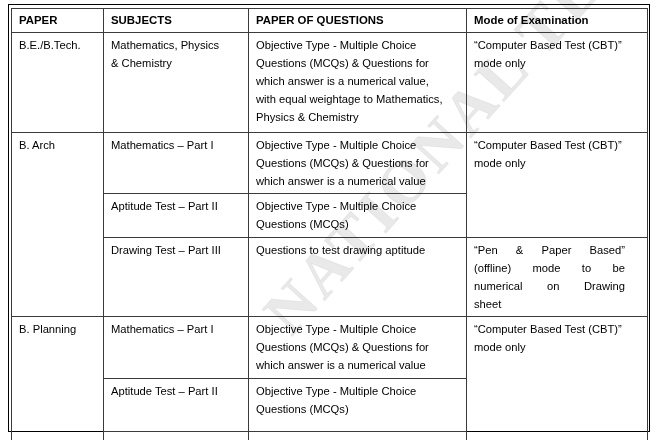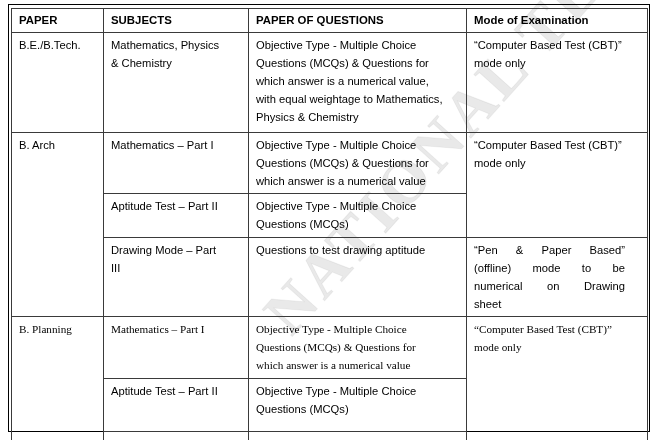--- a/index.html
+++ b/index.html
@@ -144,31 +144,31 @@
       <td class="cell-type">Objective Type - Multiple Choice Questions (MCQs) &amp; Questions for which answer is a numerical value</td>
       <td class="cell-mode" rowspan="2">“Computer Based Test (CBT)” mode only</td>
     </tr>
 
     <tr style="height:33px;">
       <td class="cell-subject">Aptitude Test – Part II</td>
       <td class="cell-type">Objective Type - Multiple Choice Questions (MCQs)</td>
     </tr>
 
     <tr style="height:67px;">
-      <td class="cell-subject">Drawing Mode – Part III</td>
+      <td class="cell-subject">Drawing Test – Part III</td>
       <td class="cell-type">Questions to test drawing aptitude</td>
       <td class="cell-mode-justify">
         <span class="line">“Pen &amp; Paper Based”</span>
         <span class="line">(offline) mode to be</span>
         <span class="line">numerical on Drawing</span>
         <span class="line">sheet</span>
       </td>
     </tr>
 
-    <tr style="height:55px;font-family:Liberation Serif, serif;">
+    <tr style="height:55px;">
       <td class="cell-paper" rowspan="3">B. Planning</td>
       <td class="cell-subject">Mathematics – Part I</td>
       <td class="cell-type">Objective Type - Multiple Choice Questions (MCQs) &amp; Questions for which answer is a numerical value</td>
       <td class="cell-mode" rowspan="3">“Computer Based Test (CBT)” mode only</td>
     </tr>
 
     <tr style="height:53px;">
       <td class="cell-subject">Aptitude Test – Part II</td>
       <td class="cell-type">Objective Type - Multiple Choice  Questions (MCQs)</td>
     </tr>

